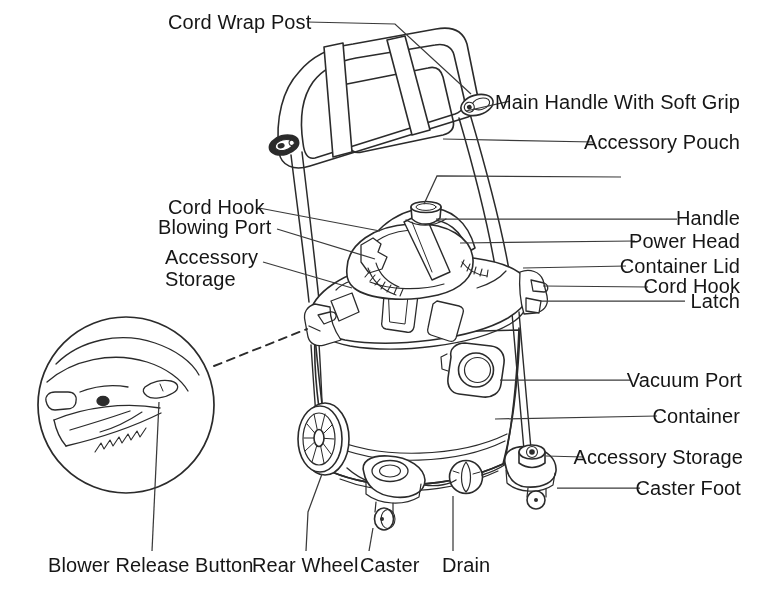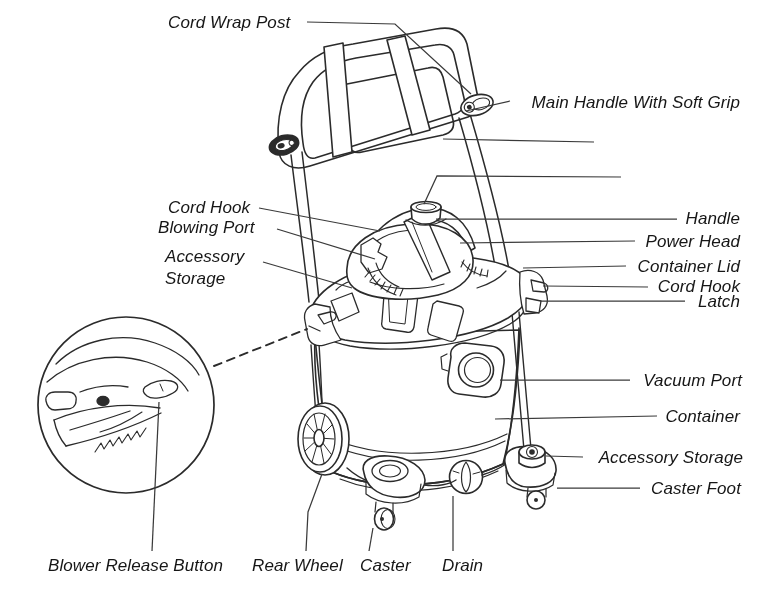--- a/index.html
+++ b/index.html
@@ -2,22 +2,22 @@
 <html><head>
 <meta charset="utf-8">
 <style>
   html,body{margin:0;padding:0;background:#fff;}
   #stage{
     position:relative;width:759px;height:594px;background:#ffffff;overflow:hidden;
     font-family:"Liberation Sans", sans-serif;
   }
   #stage svg{position:absolute;left:0;top:0;}
   .lbl{
-    position:absolute;font-size:17px;line-height:19px;color:#161616;
-    white-space:nowrap;letter-spacing:.1px;font-style:italic;
+    position:absolute;font-size:20px;line-height:19px;color:#161616;
+    white-space:nowrap;letter-spacing:.1px;
   }
   .lbl.right{text-align:right;}
   .stack div{line-height:22px;}
 </style>
 </head>
 <body>
 
 <div id="stage">
 
 <svg width="759" height="594" viewBox="0 0 759 594">
@@ -246,20 +246,21 @@
     <line x1="263" y1="262" x2="352" y2="288"></line>
     <line x1="159" y1="402" x2="152" y2="551"></line>
     <polyline points="322,474 308,512 306,551"></polyline>
     <line x1="373" y1="528" x2="369" y2="551"></line>
     <line x1="453" y1="496" x2="453" y2="551"></line>
   </g>
 </svg>
 
   <div class="lbl" style="left:168px;top:13px;">Cord Wrap Post</div>
   <div class="lbl right" style="right:19px;top:93px;">Main Handle With Soft Grip</div>
+  <div class="lbl right" style="right:19px;top:133px;">Accessory Pouch</div>
   <div class="lbl" style="left:168px;top:198px;">Cord Hook</div>
   <div class="lbl" style="left:158px;top:218px;">Blowing Port</div>
   <div class="lbl stack" style="left:165px;top:246px;">
     <div>Accessory</div>
     <div>Storage</div>
   </div>
   <div class="lbl right" style="right:19px;top:209px;">Handle</div>
   <div class="lbl right" style="right:19px;top:232px;margin-left:37px;">Power Head</div>
   <div class="lbl right" style="right:19px;top:257px;">Container Lid</div>
   <div class="lbl right" style="right:19px;top:277px;">Cord Hook</div>

